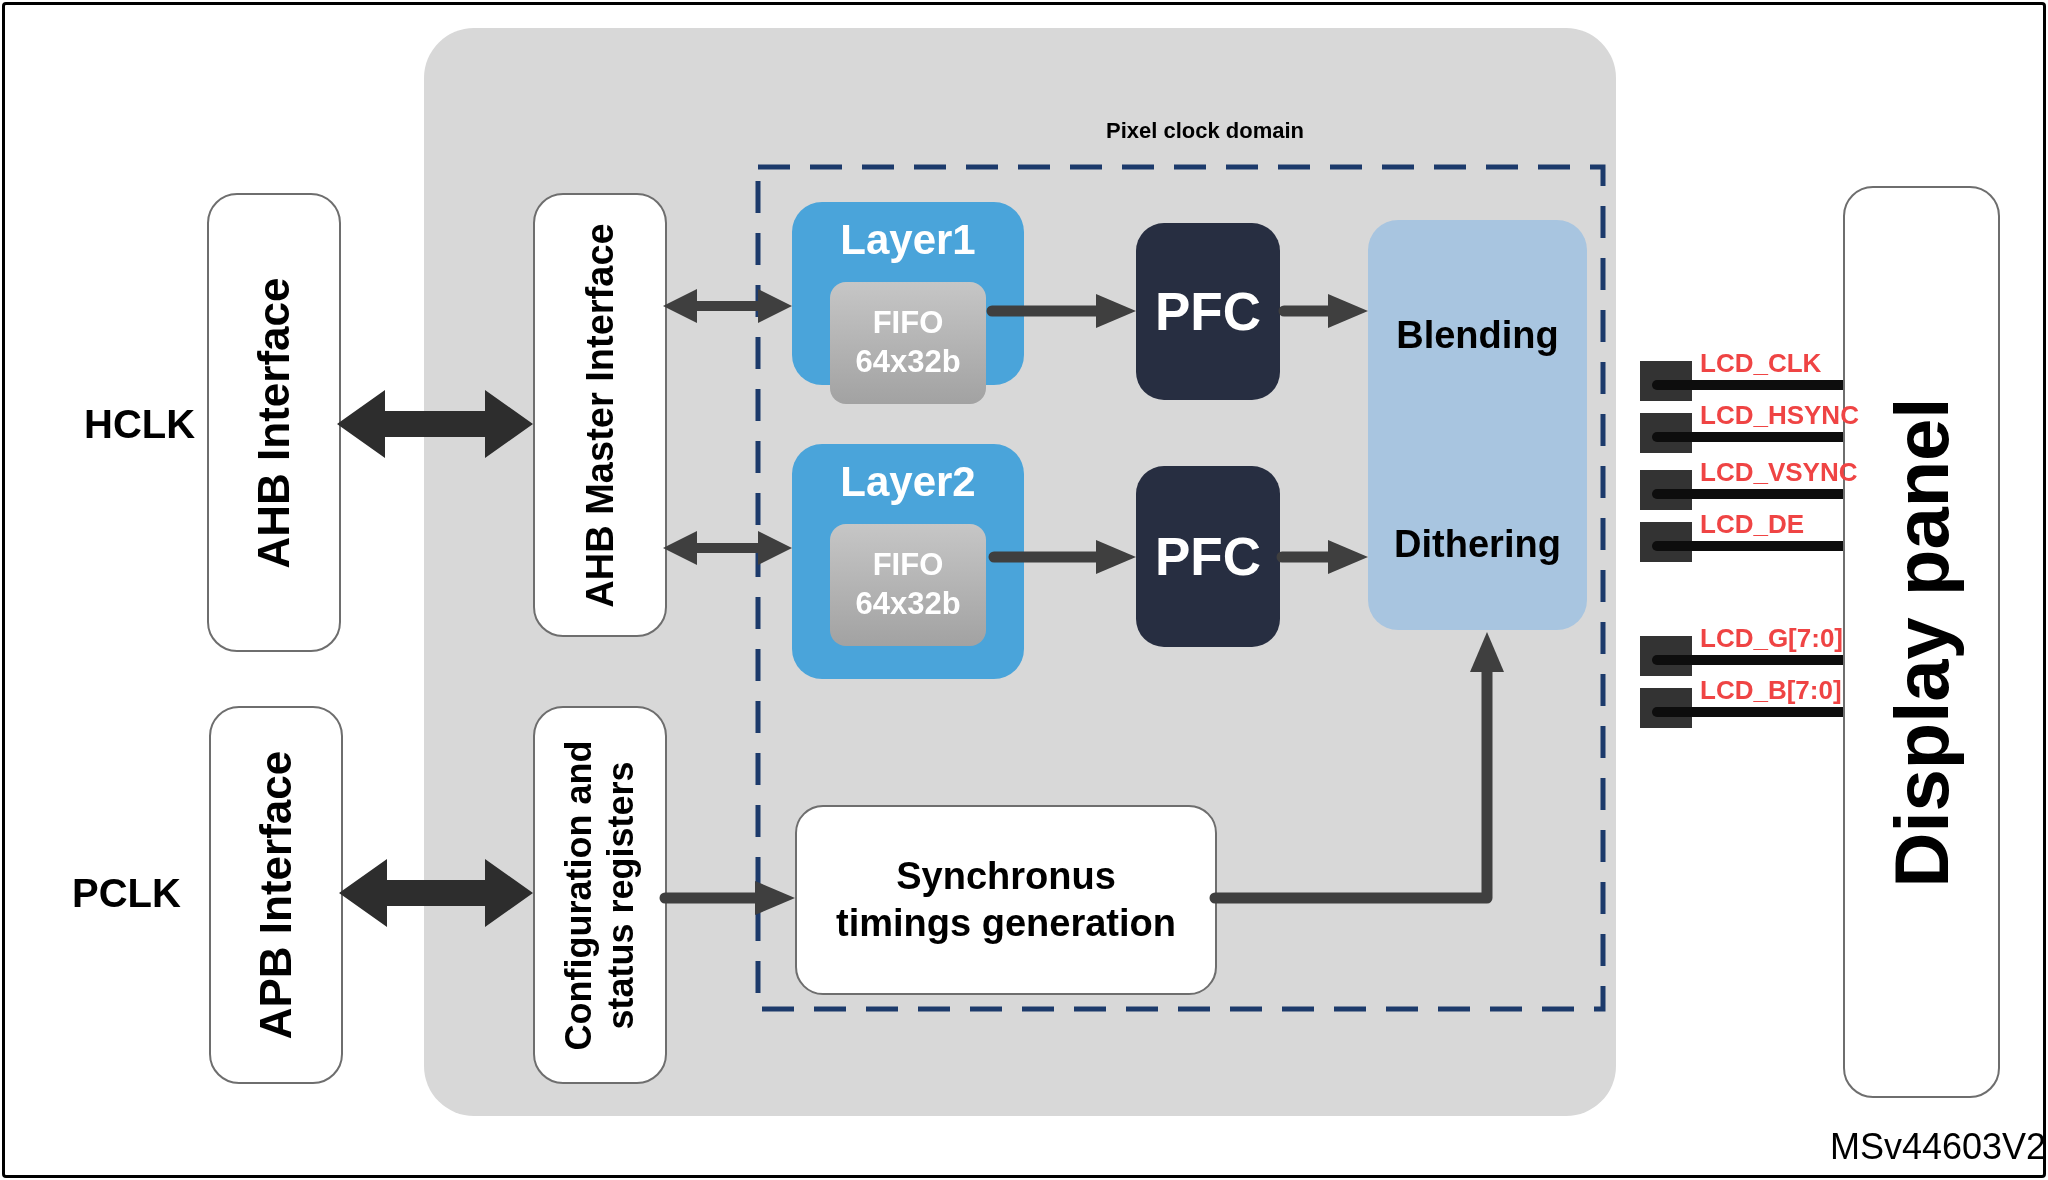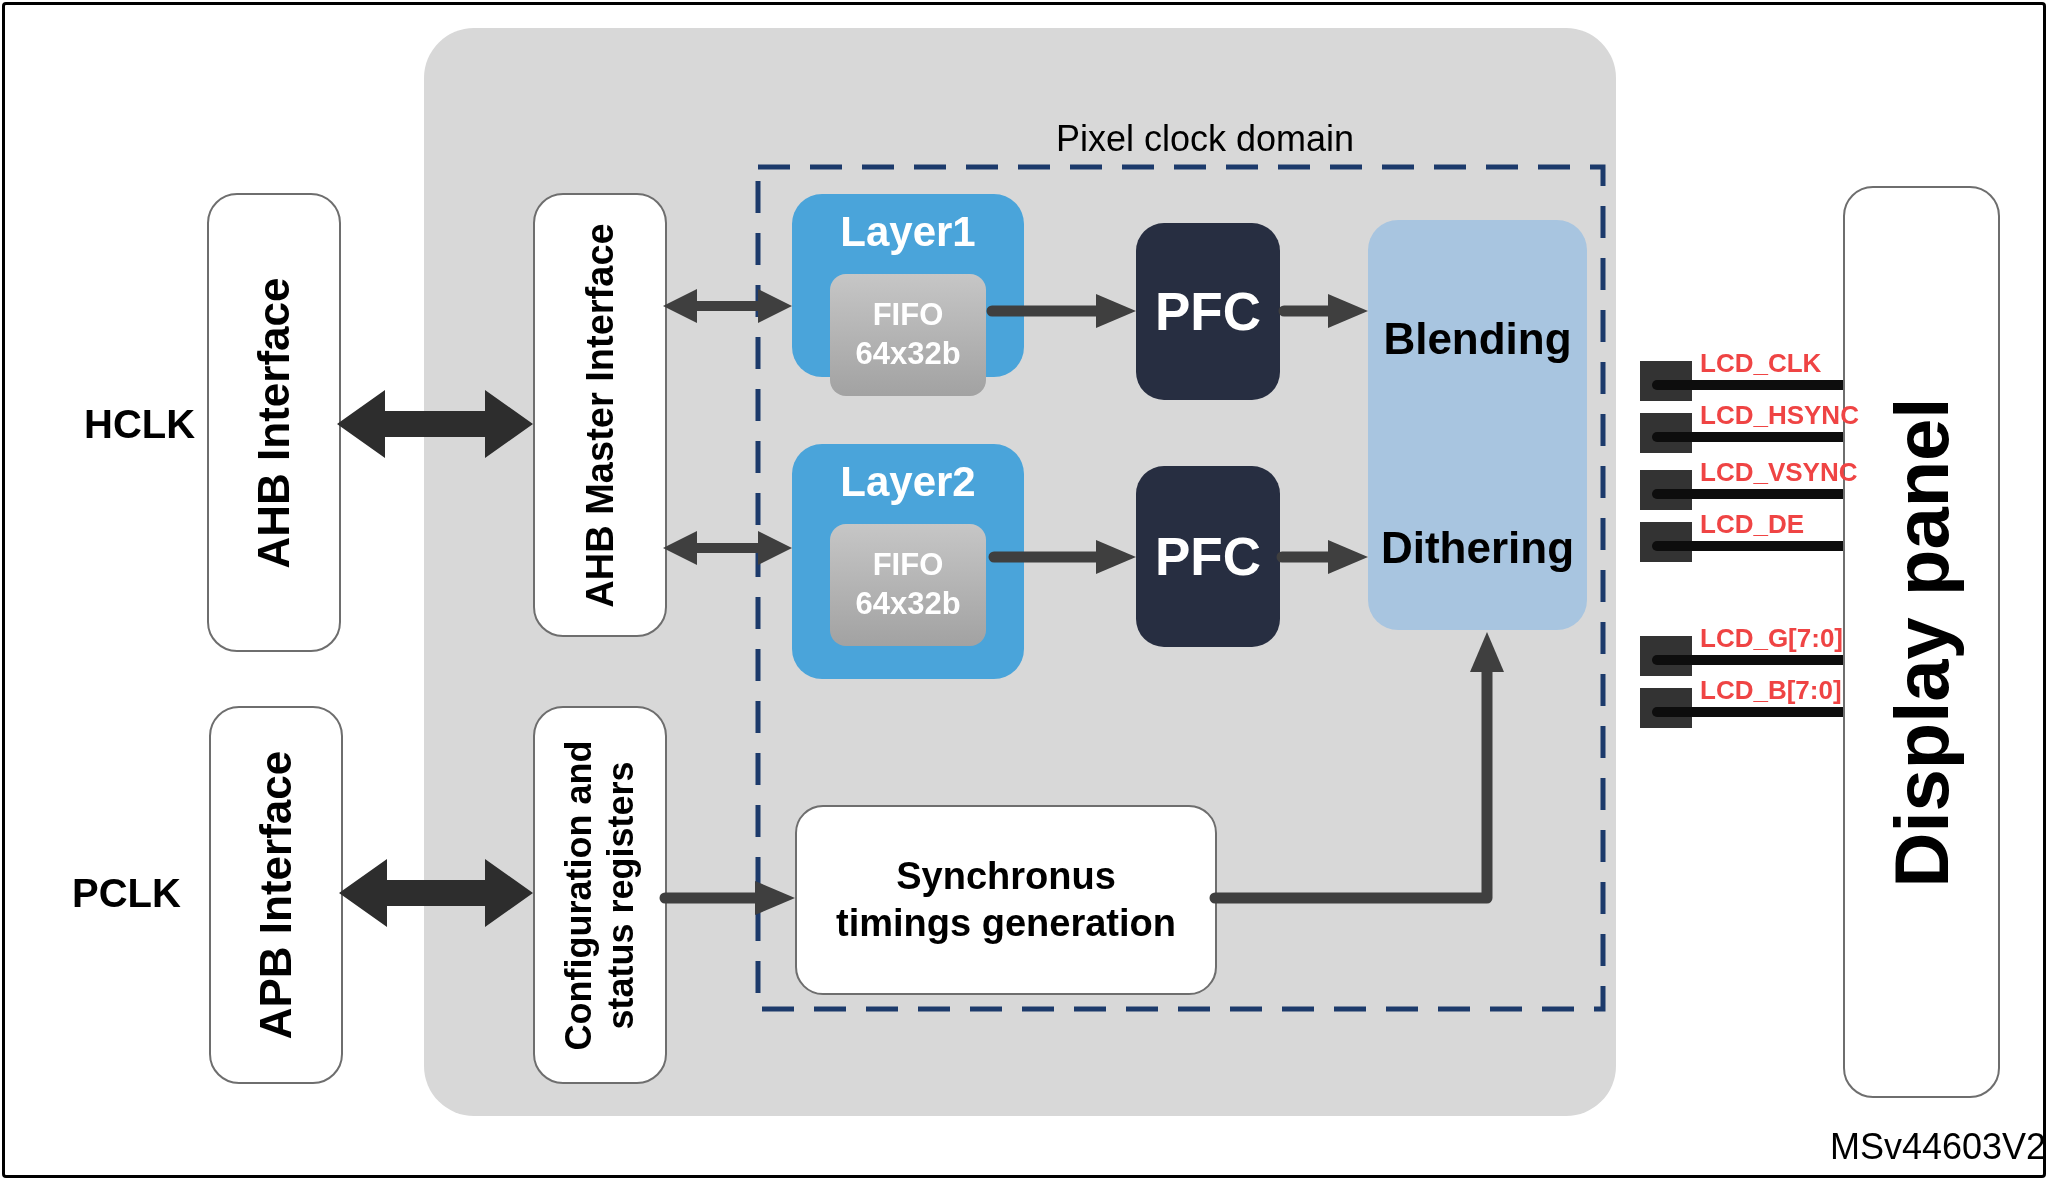--- a/index.html
+++ b/index.html
@@ -28,21 +28,21 @@
   .vtext2{
     transform:rotate(-90deg); font-weight:bold; color:#000;
     text-align:center; line-height:1.18; white-space:nowrap;
   }
   .gray-container{
     position:absolute; left:424px; top:28px; width:1192px; height:1088px;
     background:var(--container-gray); border-radius:50px;
   }
   .pixel-domain-label{
     position:absolute; left:1030px; top:118px; width:350px;
-    text-align:center; font-weight:normal; font-size:36px; color:#000;
+    text-align:center; font-weight:bold; font-size:22px; color:#000;
   }
   .layer{
     position:absolute; background:var(--layer-blue); border-radius:30px;
   }
   .layer-title{
     position:absolute; left:0; right:0; top:14px; text-align:center;
     color:#fff; font-weight:bold; font-size:42px;
   }
   .fifo{
     position:absolute; left:38px; top:80px; width:156px; height:122px;
@@ -54,21 +54,21 @@
     position:absolute; width:144px; background:var(--pfc-navy); border-radius:28px;
     display:flex; align-items:center; justify-content:center;
     color:#fff; font-weight:bold; font-size:53px;
   }
   .blend{
     position:absolute; left:1368px; top:220px; width:219px; height:410px;
     background:var(--blend-blue); border-radius:30px;
   }
   .blend-label{
     position:absolute; left:0; right:0; text-align:center;
-    font-weight:bold; font-size:44px; color:#000;
+    font-weight:bold; font-size:38px; color:#000;
   }
   .sync{
     position:absolute; left:795px; top:805px; width:418px; height:186px;
     background:#fff; border:2px solid #6e6e6e; border-radius:28px;
     display:flex; align-items:center; justify-content:center;
     text-align:center; font-weight:bold; font-size:38px; line-height:1.25; color:#000;
   }
   .display-panel{
     position:absolute; left:1843px; top:186px; width:153px; height:908px;
     background:#fff; border:2px solid #6e6e6e; border-radius:30px;
@@ -128,21 +128,21 @@
   </div>
   <div class="wbox" style="left:533px; top:706px; width:130px; height:374px;">
     <div class="vtext2" style="font-size:36px;">
       <span style="display:block;">Configuration and</span>
       <span style="display:block;">status registers</span>
     </div>
   </div>
 
   <div class="pixel-domain-label">Pixel clock domain</div>
 
-  <div class="layer" style="left:792px; top:194px; width:232px; height:183px;">
+  <div class="layer" style="left:792px; top:202px; width:232px; height:183px;">
     <div class="layer-title">Layer1</div>
     <div class="fifo">
       <div>
         <span style="display:block;">FIFO</span>
         <span style="display:block;">64x32b</span>
       </div>
     </div>
   </div>
 
   <div class="layer" style="left:792px; top:444px; width:232px; height:235px;">

